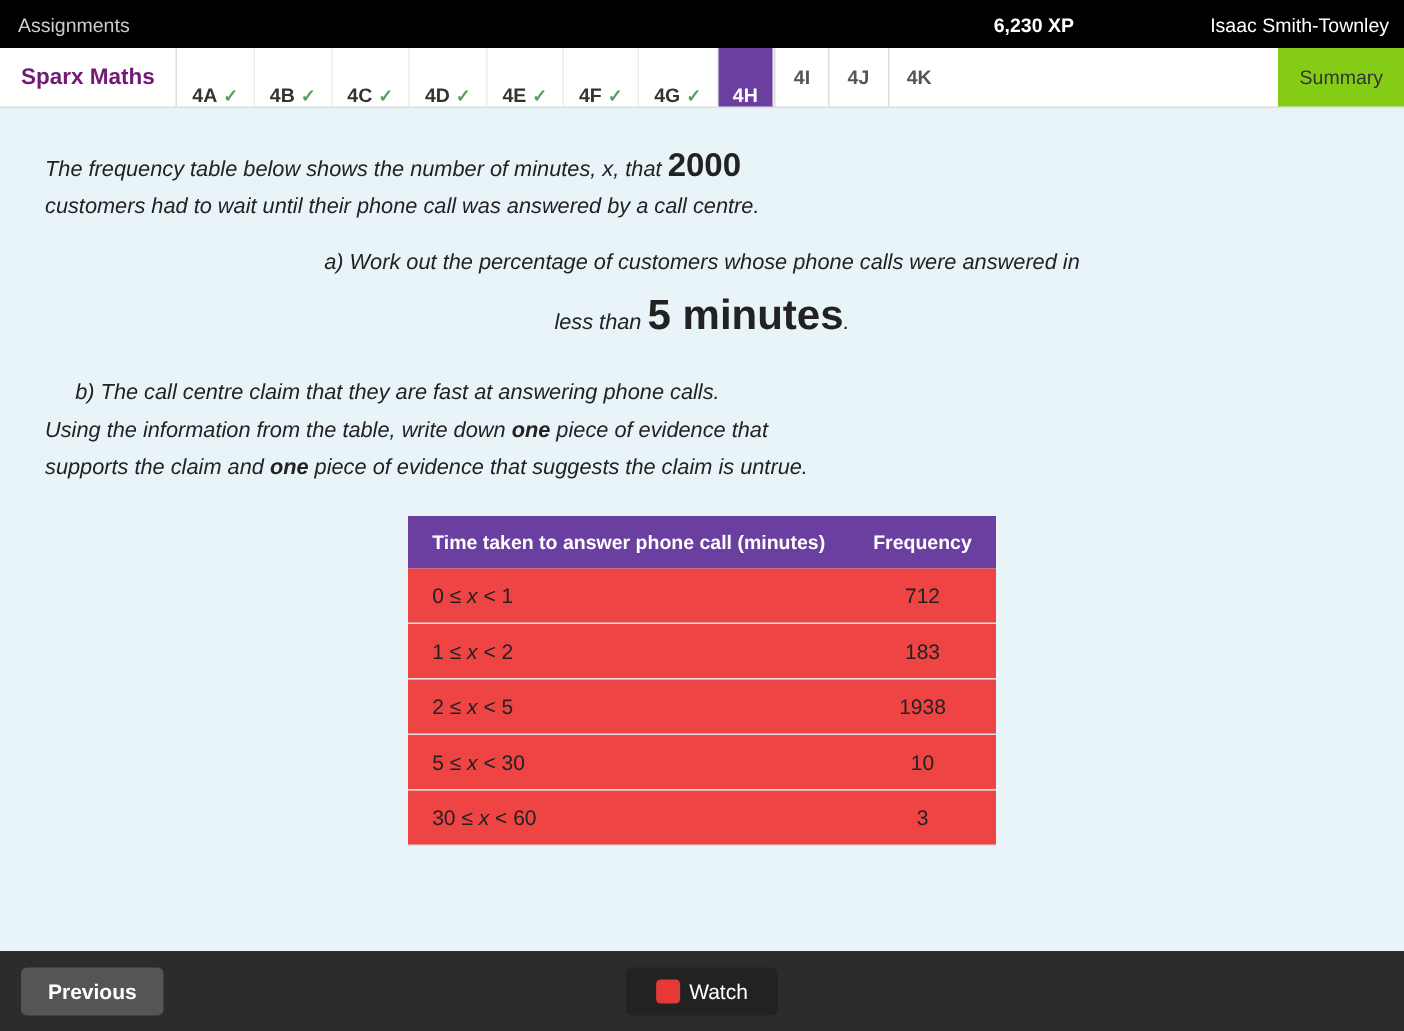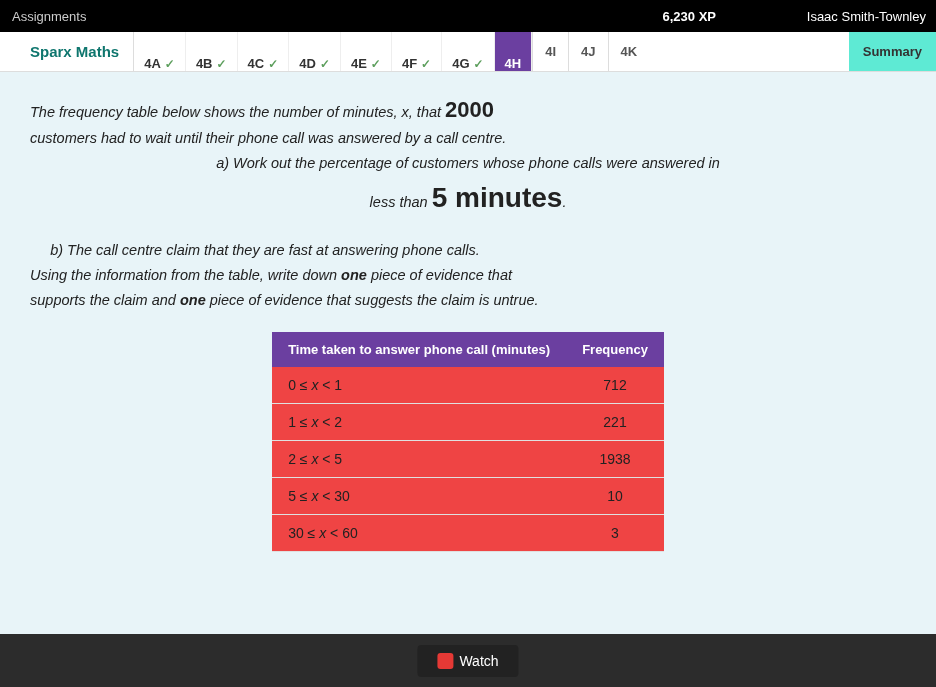--- a/index.html
+++ b/index.html
@@ -44,25 +44,24 @@
       background: #fff;
       display: flex;
       align-items: stretch;
       border-bottom: 1px solid #ddd;
       height: 40px;
     }
     .sparx-logo {
       padding: 0 14px;
       font-weight: bold;
       font-size: 15px;
-      color: #0f766e;
+      color: #701a75;
       display: flex;
       align-items: center;
       border-right: 1px solid #ddd;
-      margin-left: 16px;
     }
     .tab-group {
       display: flex;
       align-items: stretch;
       flex: 1;
     }
     .tab-item {
       display: flex;
       align-items: flex-end;
       padding: 0 10px;
@@ -79,25 +78,25 @@
       font-size: 12px;
     }
     .tab-item.active {
       background: #6b3fa0;
       color: #fff;
     }
     .tab-summary {
       margin-left: auto;
       padding: 0 14px;
       font-size: 13px;
-      font-weight: bold;
+      font-weight: normal;
       color: #333;
       display: flex;
       align-items: center;
-      background: #5eead4;
+      background: #84cc16;
     }
     .tab-number {
       display: flex;
       align-items: center;
       padding: 0 12px;
       font-size: 13px;
       font-weight: bold;
       color: #555;
       border-left: 1px solid #ddd;
     }
@@ -105,21 +104,21 @@
     
     .main-content {
       padding: 20px 30px;
       background: #e8f4f8;
     }
 
     .question-text {
       font-size: 14.5px;
       color: #222;
       line-height: 1.6;
-      margin-bottom: 2px;
+      margin-bottom: 14px;
       font-style: italic;
     }
     .question-text .big-num {
       font-size: 22px;
       font-weight: bold;
       font-style: normal;
     }
 
     .part-a {
       font-size: 14.5px;
@@ -276,37 +275,38 @@
           <th>Frequency</th>
         </tr>
       </thead>
       <tbody>
         <tr>
           <td>0 ≤ <em>x</em> &lt; 1</td>
           <td>712</td>
         </tr>
         <tr>
           <td>1 ≤ <em>x</em> &lt; 2</td>
-          <td>221</td>
+          <td>183</td>
         </tr>
         <tr>
           <td>2 ≤ <em>x</em> &lt; 5</td>
           <td>1938</td>
         </tr>
         <tr>
           <td>5 ≤ <em>x</em> &lt; 30</td>
           <td>10</td>
         </tr>
         <tr>
           <td>30 ≤ <em>x</em> &lt; 60</td>
           <td>3</td>
         </tr>
       </tbody>
     </table>
   </div>
 </div>
 
 <div class="bottom-bar">
+  <button class="prev-button">Previous</button>
   <button class="watch-button">
     <span class="watch-icon"></span>
     <span>Watch</span>
   </button>
 </div>
 
 </body></html>

